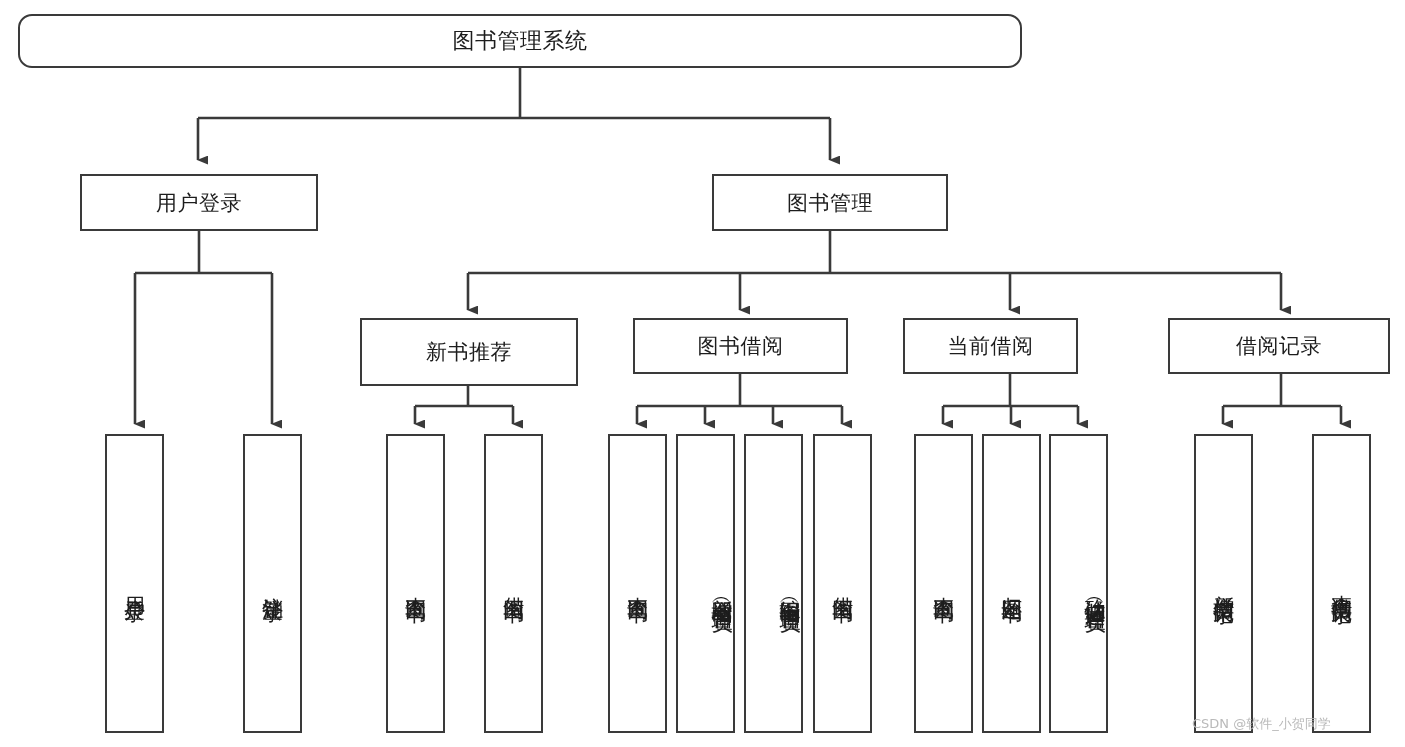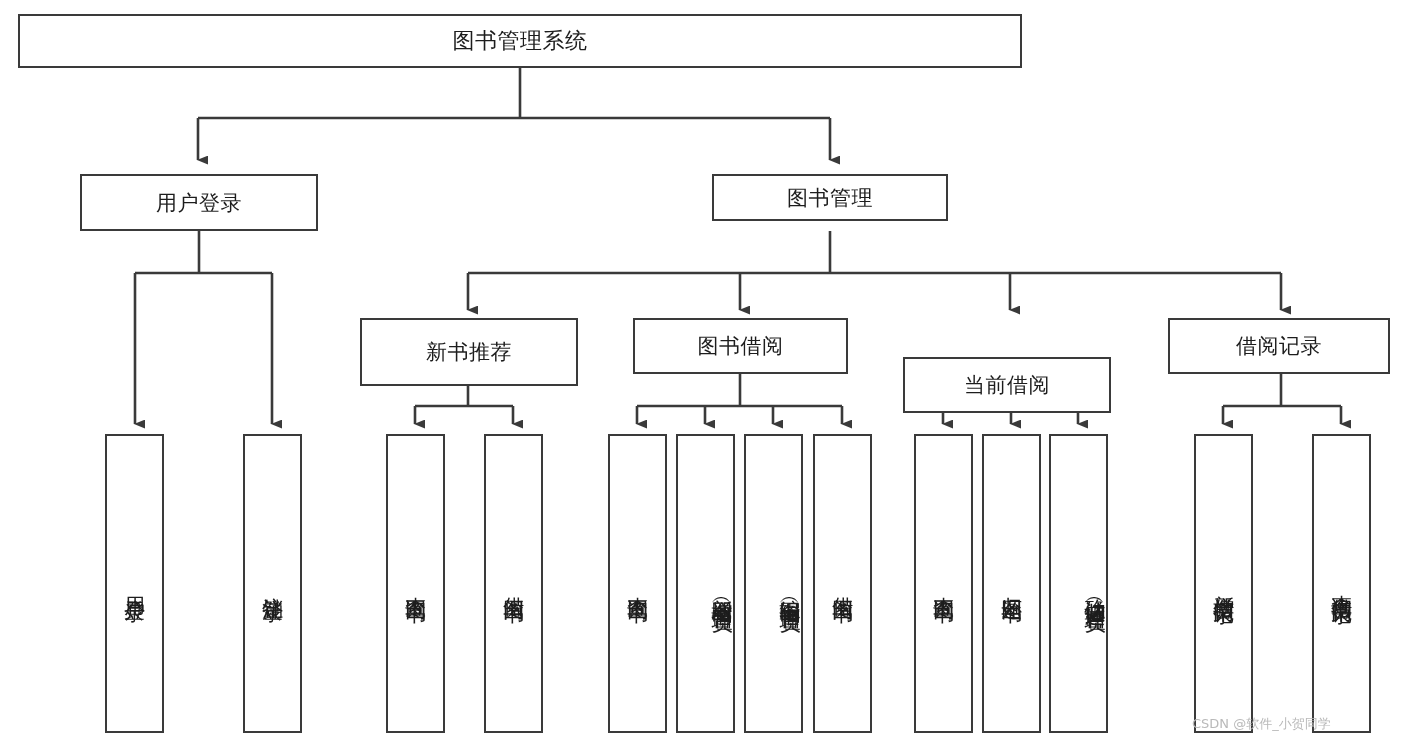--- a/index.html
+++ b/index.html
@@ -119,28 +119,28 @@
       <path d="M1011,406 L1011,424" marker-end="url(#arrow)"></path>
       <path d="M1078,406 L1078,424" marker-end="url(#arrow)"></path>
 
       <path d="M1281,374 L1281,406"></path>
       <path d="M1223,406 L1341,406"></path>
       <path d="M1223,406 L1223,424" marker-end="url(#arrow)"></path>
       <path d="M1341,406 L1341,424" marker-end="url(#arrow)"></path>
     </g>
   </svg>
 
-  <div class="node node-h node-root" style="left:18px; top:14px; width:1004px; height:54px;">图书管理系统</div>
+  <div class="node node-h node-root" style="left:18px; top:14px; width:1004px; height:54px;border-radius:14px;">图书管理系统</div>
 
   <div class="node node-h" style="left:80px; top:174px; width:238px; height:57px;">用户登录</div>
-  <div class="node node-h" style="left:712px; top:174px; width:236px; height:47px;">图书管理</div>
+  <div class="node node-h" style="left:712px; top:174px; width:236px; height:57px;">图书管理</div>
 
   <div class="node node-h" style="left:360px; top:318px; width:218px; height:68px;">新书推荐</div>
   <div class="node node-h" style="left:633px; top:318px; width:215px; height:56px;">图书借阅</div>
-  <div class="node node-h" style="left:903px; top:318px; width:208px; height:56px;margin-top:39px;">当前借阅</div>
+  <div class="node node-h" style="left:903px; top:318px; width:175px; height:56px;">当前借阅</div>
   <div class="node node-h" style="left:1168px; top:318px; width:222px; height:56px;">借阅记录</div>
 
   <div class="node node-v center-v" style="left:105px; top:434px; width:59px; height:299px;">
     <span class="vtext">用户登录</span>
   </div>
   <div class="node node-v center-v" style="left:243px; top:434px; width:59px; height:299px;">
     <span class="vtext">注销登录</span>
   </div>
 
   <div class="node node-v center-v" style="left:386px; top:434px; width:59px; height:299px;">

